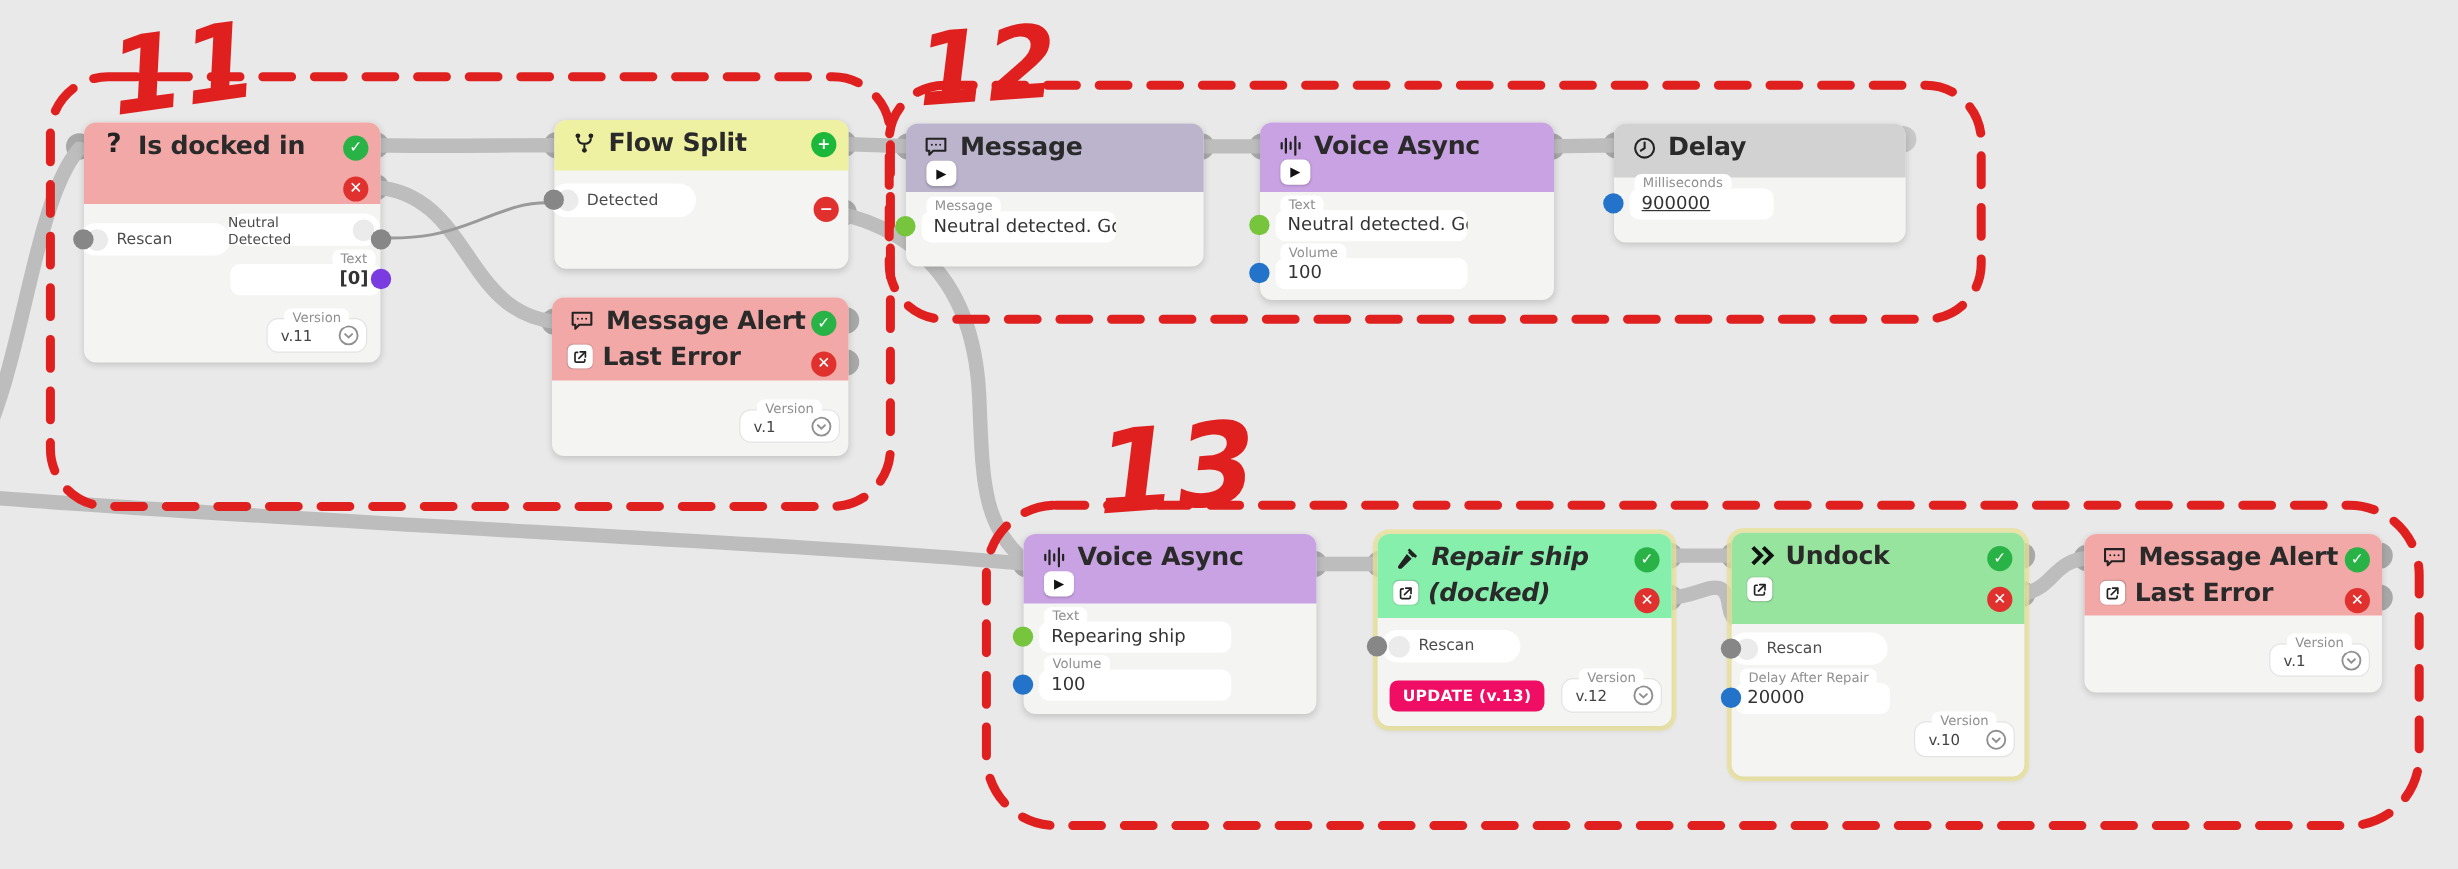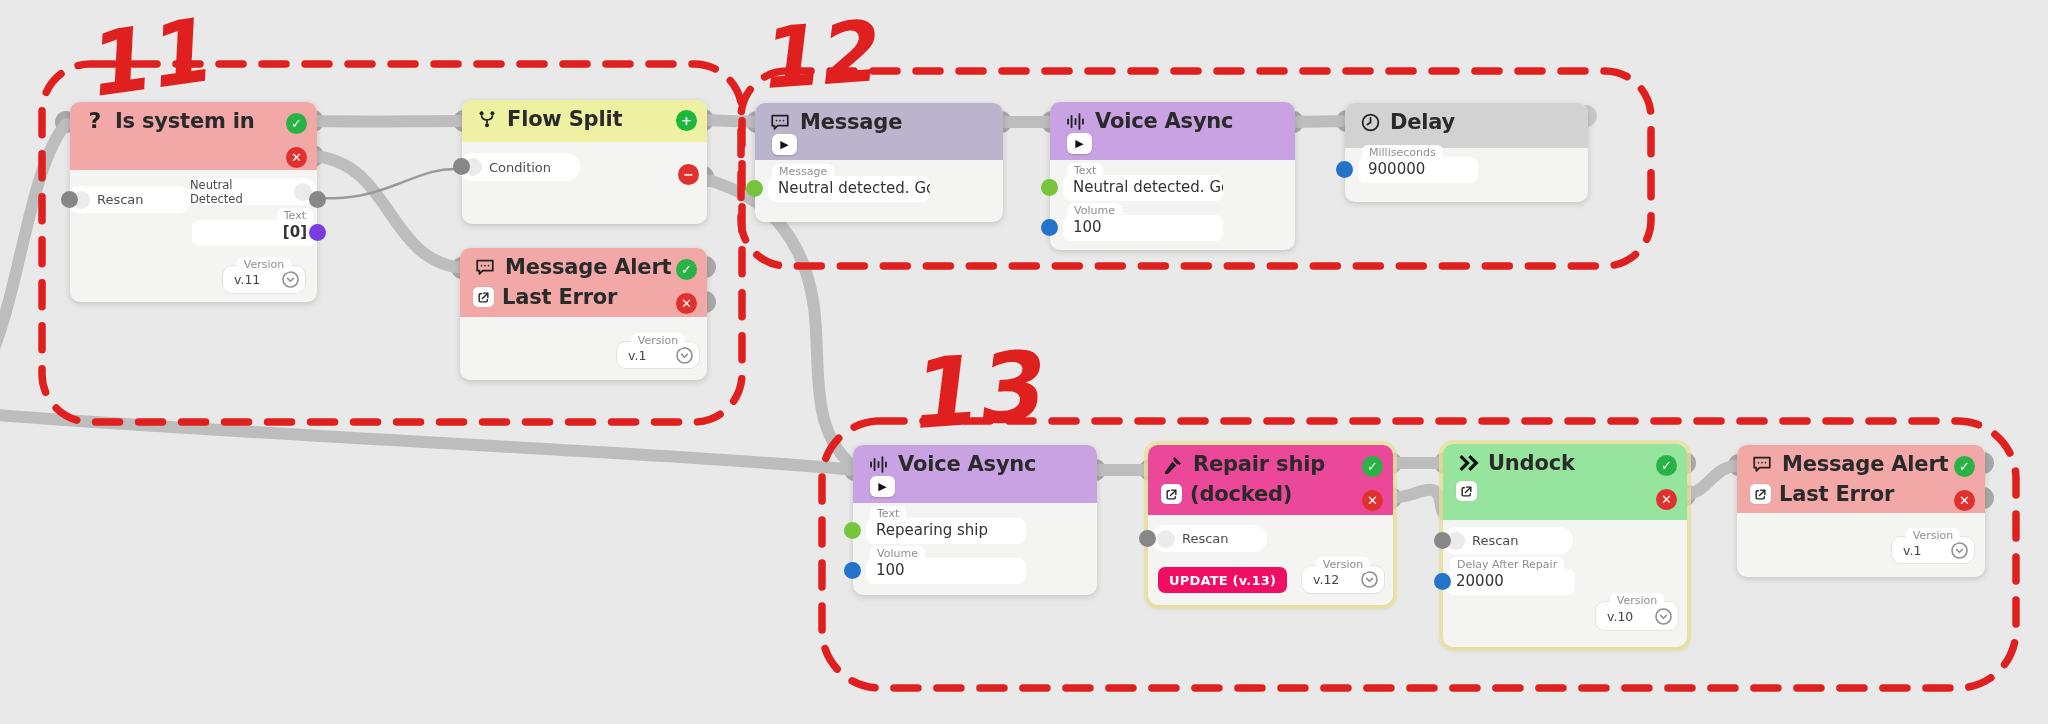--- a/index.html
+++ b/index.html
@@ -70,21 +70,21 @@
       <path d="M 1389 463 L 1447 463" fill="none" stroke="#bdbdbd" stroke-width="12" stroke-linecap="round"></path>
       <path d="M 1389 498 C 1418 499 1437 474 1441 506 C 1446 545 1540 516 1620 510 C 1670 506 1672 498 1686 495 C 1713 489 1710 467 1741 465" fill="none" stroke="#bdbdbd" stroke-width="12" stroke-linecap="round"></path>
     </svg>
   <div id="nodes">
       <div class="node" style="left: 70px; top: 102px; width: 247px; height: 200px;">
         <div class="node-header" style="height: 68px; background: rgb(242, 168, 166);">
           <div class="hrow" style="padding-top: 7px;">
             <div class="ticon">
               <span style="font-weight:800;font-size:22px;line-height:1;color:#222">?</span>
             </div>
-            <div class="title">Is system in</div>
+            <div class="title">Is docked in</div>
           </div>
         </div>
         <div class="badge" style="background: rgb(41, 179, 71); right: 10px; top: 11px;">✓</div>
         <div class="badge" style="background: rgb(224, 49, 46); right: 10px; top: 45px;">✕</div>
         <div class="pill in" style="left: -4px; top: 84px; width: 126px; height: 27px;">
           <div class="dot"></div>
           <div>Rescan</div>
         </div>
         <div class="socket" style="left: -9px; top: 89px; background: rgb(135, 135, 135);"></div>
         <div class="pill out" style="left: 120px; top: 76px; width: 127px; height: 27px;">
@@ -116,21 +116,21 @@
                 <circle cx="12" cy="19.5" r="2.4" fill="#222"></circle>
                 <path d="M5.5 7.5c0 4 2.7 5.5 6.5 5.5s6.5-1.5 6.5-5.5M12 13v4.5" fill="none" stroke="#222" stroke-width="2.1"></path>
               </svg>
             </div>
             <div class="title">Flow Split</div>
           </div>
         </div>
         <div class="badge" style="background: rgb(28, 184, 59); right: 10px; top: 10px;">+</div>
         <div class="pill in" style="left: -4px; top: 53px; width: 122px; height: 28px;">
           <div class="dot"></div>
-          <div>Condition</div>
+          <div>Detected</div>
         </div>
         <div class="socket" style="left: -9px; top: 58px; background: rgb(135, 135, 135);"></div>
         <div class="badge" style="background: rgb(224, 49, 46); left: 216px; top: 64px;">−</div>
       </div>
       <div class="node" style="left: 460px; top: 248px; width: 247px; height: 132px;">
         <div class="node-header" style="height: 69px; background: rgb(242, 168, 166);">
           <div class="hrow" style="padding-top: 7px;">
             <div class="ticon">
               <svg width="22" height="22" viewBox="0 0 24 24" fill="none" stroke="#222" stroke-width="1.9" stroke-linejoin="round">
                 <path d="M3.5 5h17v11h-11l-3.6 3.6V16H3.5z"></path>
@@ -202,32 +202,32 @@
         </div>
         <div class="tag" style="left: 17px; top: 61px;">Text</div>
         <div class="fieldv" style="top: 73px; height: 26px; width: 160px; left: 13px;">Neutral detected. Going</div>
         <div class="socket" style="background: rgb(118, 197, 61); top: 77px; left: -9px;"></div>
         <div class="tag" style="left: 17px; top: 101px;">Volume</div>
         <div class="fieldv" style="top: 113px; height: 26px; width: 160px; left: 13px;">100</div>
         <div class="socket" style="background: rgb(34, 115, 201); top: 117px; left: -9px;"></div>
       </div>
       <div class="node" style="left: 1345px; top: 103px; width: 243px; height: 99px;">
         <div class="node-header" style="height: 45px; background: rgb(210, 210, 210);">
-          <div class="hrow" style="padding-top: 7px;">
+          <div class="hrow" style="padding-top: 7px; align-items: flex-end;">
             <div class="ticon">
               <svg width="21" height="21" viewBox="0 0 24 24" fill="none" stroke="#222" stroke-width="2">
                 <circle cx="12" cy="12" r="9"></circle>
                 <path d="M12 6.5V12l-3.6 2.4" stroke-linecap="round"></path>
               </svg>
             </div>
             <div class="title">Delay</div>
           </div>
         </div>
         <div class="tag" style="left: 17px; top: 42px;">Milliseconds</div>
-        <div class="fieldv" style="top: 54px; height: 26px; width: 120px; left: 13px;">900000</div>
+        <div class="fieldv" style="top: 54px; height: 26px; width: 120px; left: 13px; text-decoration: underline;">900000</div>
         <div class="socket" style="background: rgb(34, 115, 201); top: 58px; left: -9px;"></div>
       </div>
       <div class="node" style="left: 853px; top: 445px; width: 244px; height: 150px;">
         <div class="node-header" style="height: 58px; background: rgb(201, 162, 227);">
           <div class="hrow" style="padding-top: 7px;">
             <div class="ticon">
               <svg width="21" height="21" viewBox="0 0 24 24" fill="none" stroke="#222" stroke-width="2.1" stroke-linecap="round">
                 <path d="M3.5 9.5v5M7.5 5.5v13M12 9v6M16.5 3.5v17M20.5 9.5v5"></path>
               </svg>
             </div>
@@ -238,21 +238,21 @@
           <span style="font-size:11px;line-height:1;color:#111">▶</span>
         </div>
         <div class="tag" style="left: 17px; top: 61px;">Text</div>
         <div class="fieldv" style="top: 73px; height: 26px; width: 160px; left: 13px;">Repearing ship</div>
         <div class="socket" style="background: rgb(118, 197, 61); top: 77px; left: -9px;"></div>
         <div class="tag" style="left: 17px; top: 101px;">Volume</div>
         <div class="fieldv" style="top: 113px; height: 26px; width: 160px; left: 13px;">100</div>
         <div class="socket" style="background: rgb(34, 115, 201); top: 117px; left: -9px;"></div>
       </div>
       <div class="node hl" style="left: 1148px; top: 445px; width: 245px; height: 160px;">
-        <div class="node-header" style="height: 70px; background: #ec4899;">
+        <div class="node-header" style="height: 70px; background: #86efac; font-style: italic;">
           <div class="hrow" style="padding-top: 7px;">
             <div class="ticon">
               <svg width="19" height="19" viewBox="0 0 24 24" fill="#222">
                 <path d="M13.4 2.6l8 8-2 2-1.5-1.5-1 1-5-5 1-1-1.5-1.5z"></path>
                 <path d="M10.6 8.4l5 5L5.2 23.8c-.9.9-2.4.9-3.3 0-.9-.9-.9-2.4 0-3.3z"></path>
               </svg>
             </div>
             <div class="title">Repair ship</div>
           </div>
           <div class="hrow" style="padding-top: 6px; align-items: center;">

